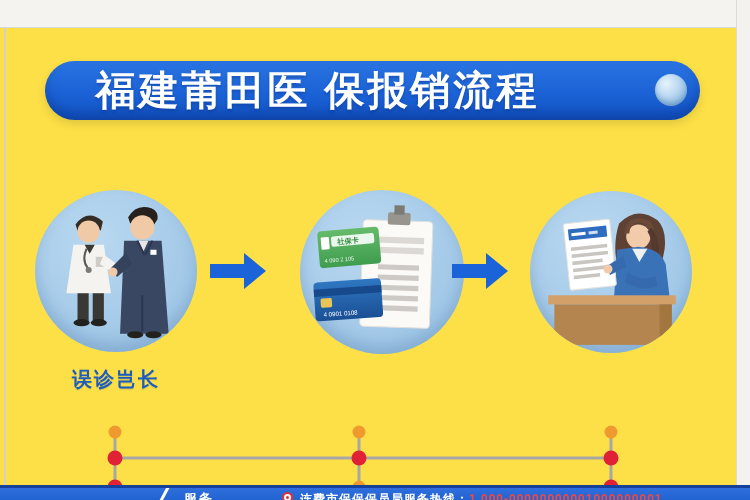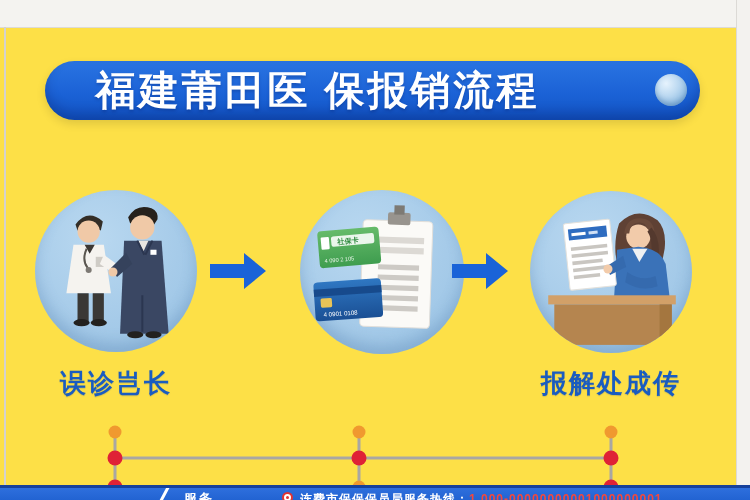--- a/index.html
+++ b/index.html
@@ -24,21 +24,21 @@
     box-shadow:inset 0 -9px 14px rgba(70,110,160,.28);}
   .circle svg{width:100%;height:100%;display:block;}
   .c1{left:35px;top:190px;}
   .c2{left:300px;top:190px;width:164px;height:164px;}
   .c3{left:530px;top:191px;}
 
   .arrow{position:absolute;width:58px;height:42px;}
   .a1{left:210px;top:250px;}
   .a2{left:452px;top:250px;}
 
-  .step-label{position:absolute;top:366px;font-size:26px;font-weight:800;color:#1a5cc0;letter-spacing:2px;
+  .step-label{position:absolute;top:366px;font-size:20px;font-weight:800;color:#1a5cc0;letter-spacing:2px;
     text-align:center;text-shadow:0 1px 1px rgba(20,60,140,.18);}
   .l1{left:25px;width:182px;}
   .l2{left:292px;width:180px;}
   .l3{left:514px;width:194px;}
 
   .timeline{position:absolute;left:0;top:420px;width:750px;height:80px;}
 
   .footer{position:absolute;left:0;top:485px;width:750px;height:15px;box-sizing:border-box;
     background:linear-gradient(180deg,#2e6fdd,#2263d2);border-top:3px solid #16419b;overflow:hidden;}
   .footer-slash{position:absolute;left:162px;top:-3px;width:3px;height:22px;background:#ffffff;transform:rotate(28deg);}
@@ -170,21 +170,20 @@
         <rect x="41" y="82" width="26" height="3.5" fill="#c9c6c1"></rect>
       </g>
       <g>
         <path d="M92 64 l-16 10 3 9 16 -8 z" fill="#356aae"></path>
         <circle cx="77" cy="77" r="4.5" fill="#f2cbaa"></circle>
       </g>
     </svg>
   </div>
 
   <div class="step-label l1">误诊岂长</div>
-  <div class="step-label l3">报解处成传</div>
 
   <svg class="timeline" viewBox="0 0 750 80">
     <line x1="115" y1="12" x2="115" y2="68" stroke="#a9a7a3" stroke-width="3"></line>
     <line x1="359" y1="12" x2="359" y2="68" stroke="#a9a7a3" stroke-width="3"></line>
     <line x1="611" y1="12" x2="611" y2="68" stroke="#a9a7a3" stroke-width="3"></line>
     <line x1="115" y1="38" x2="611" y2="38" stroke="#a9a7a3" stroke-width="3"></line>
     <circle cx="115" cy="12" r="6.5" fill="#f0992f"></circle>
     <circle cx="359" cy="12" r="6.5" fill="#f0992f"></circle>
     <circle cx="611" cy="12" r="6.5" fill="#f0992f"></circle>
     <circle cx="115" cy="38" r="7.5" fill="#df2236"></circle>

